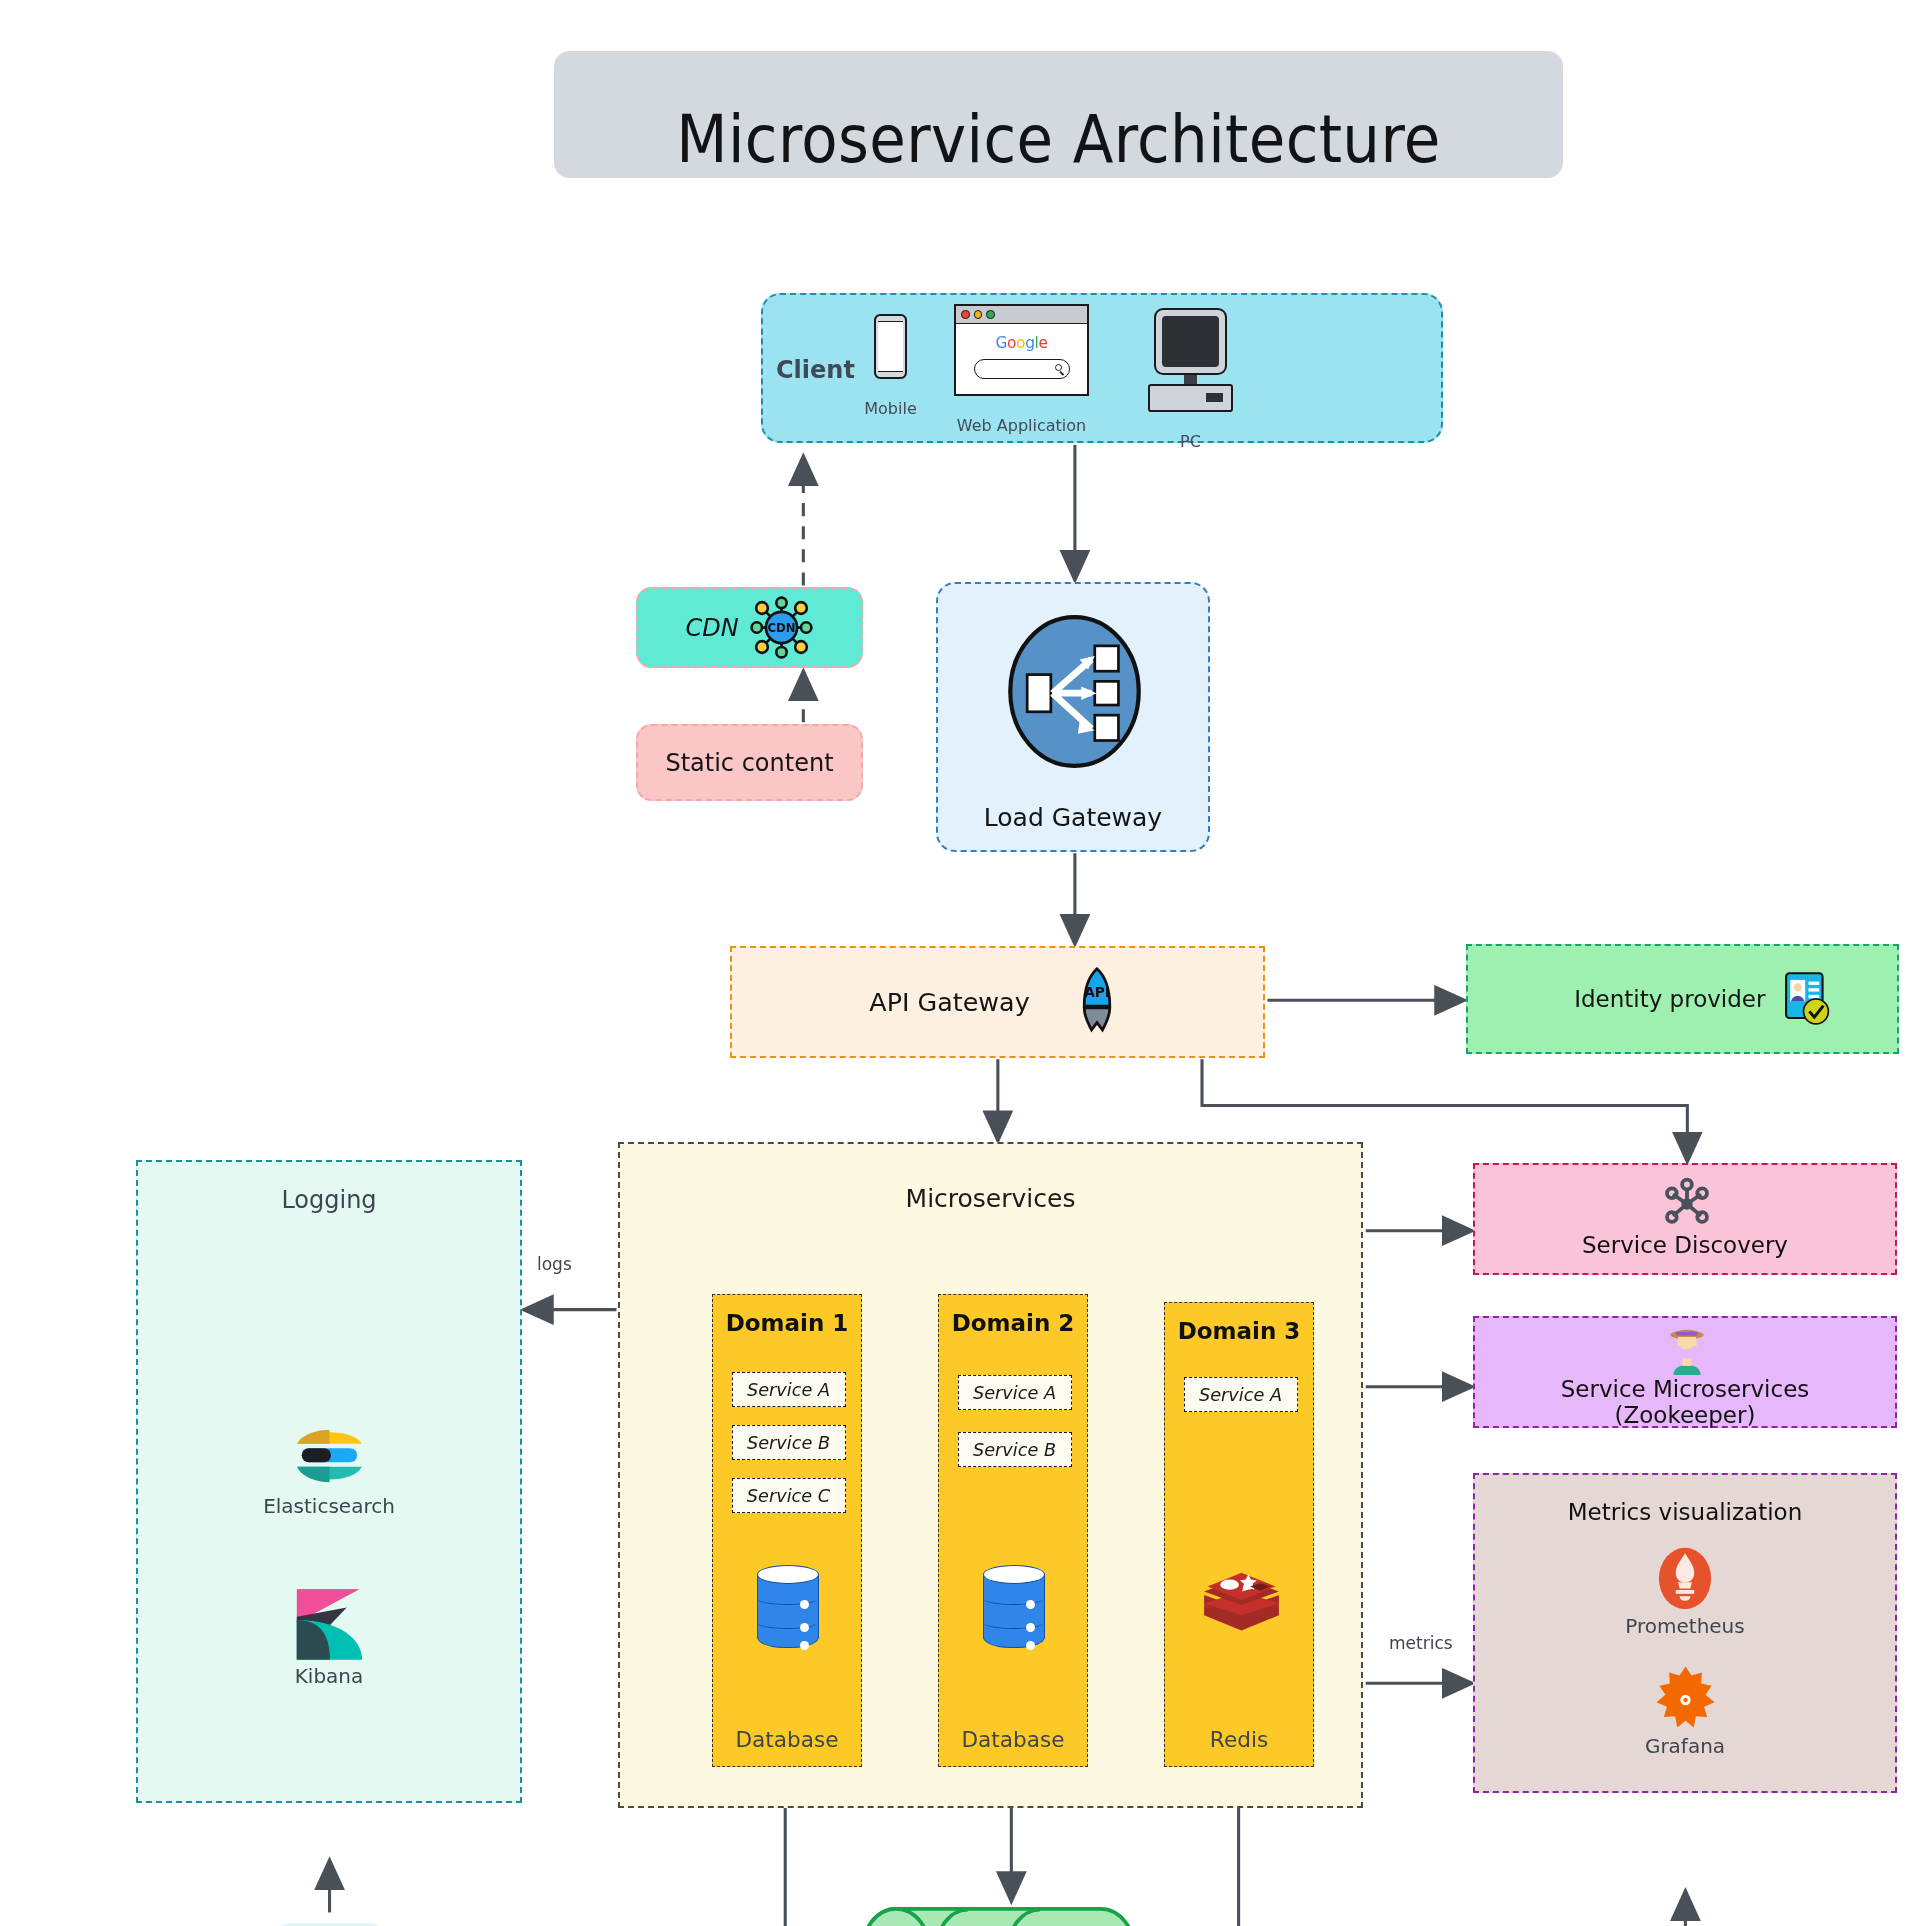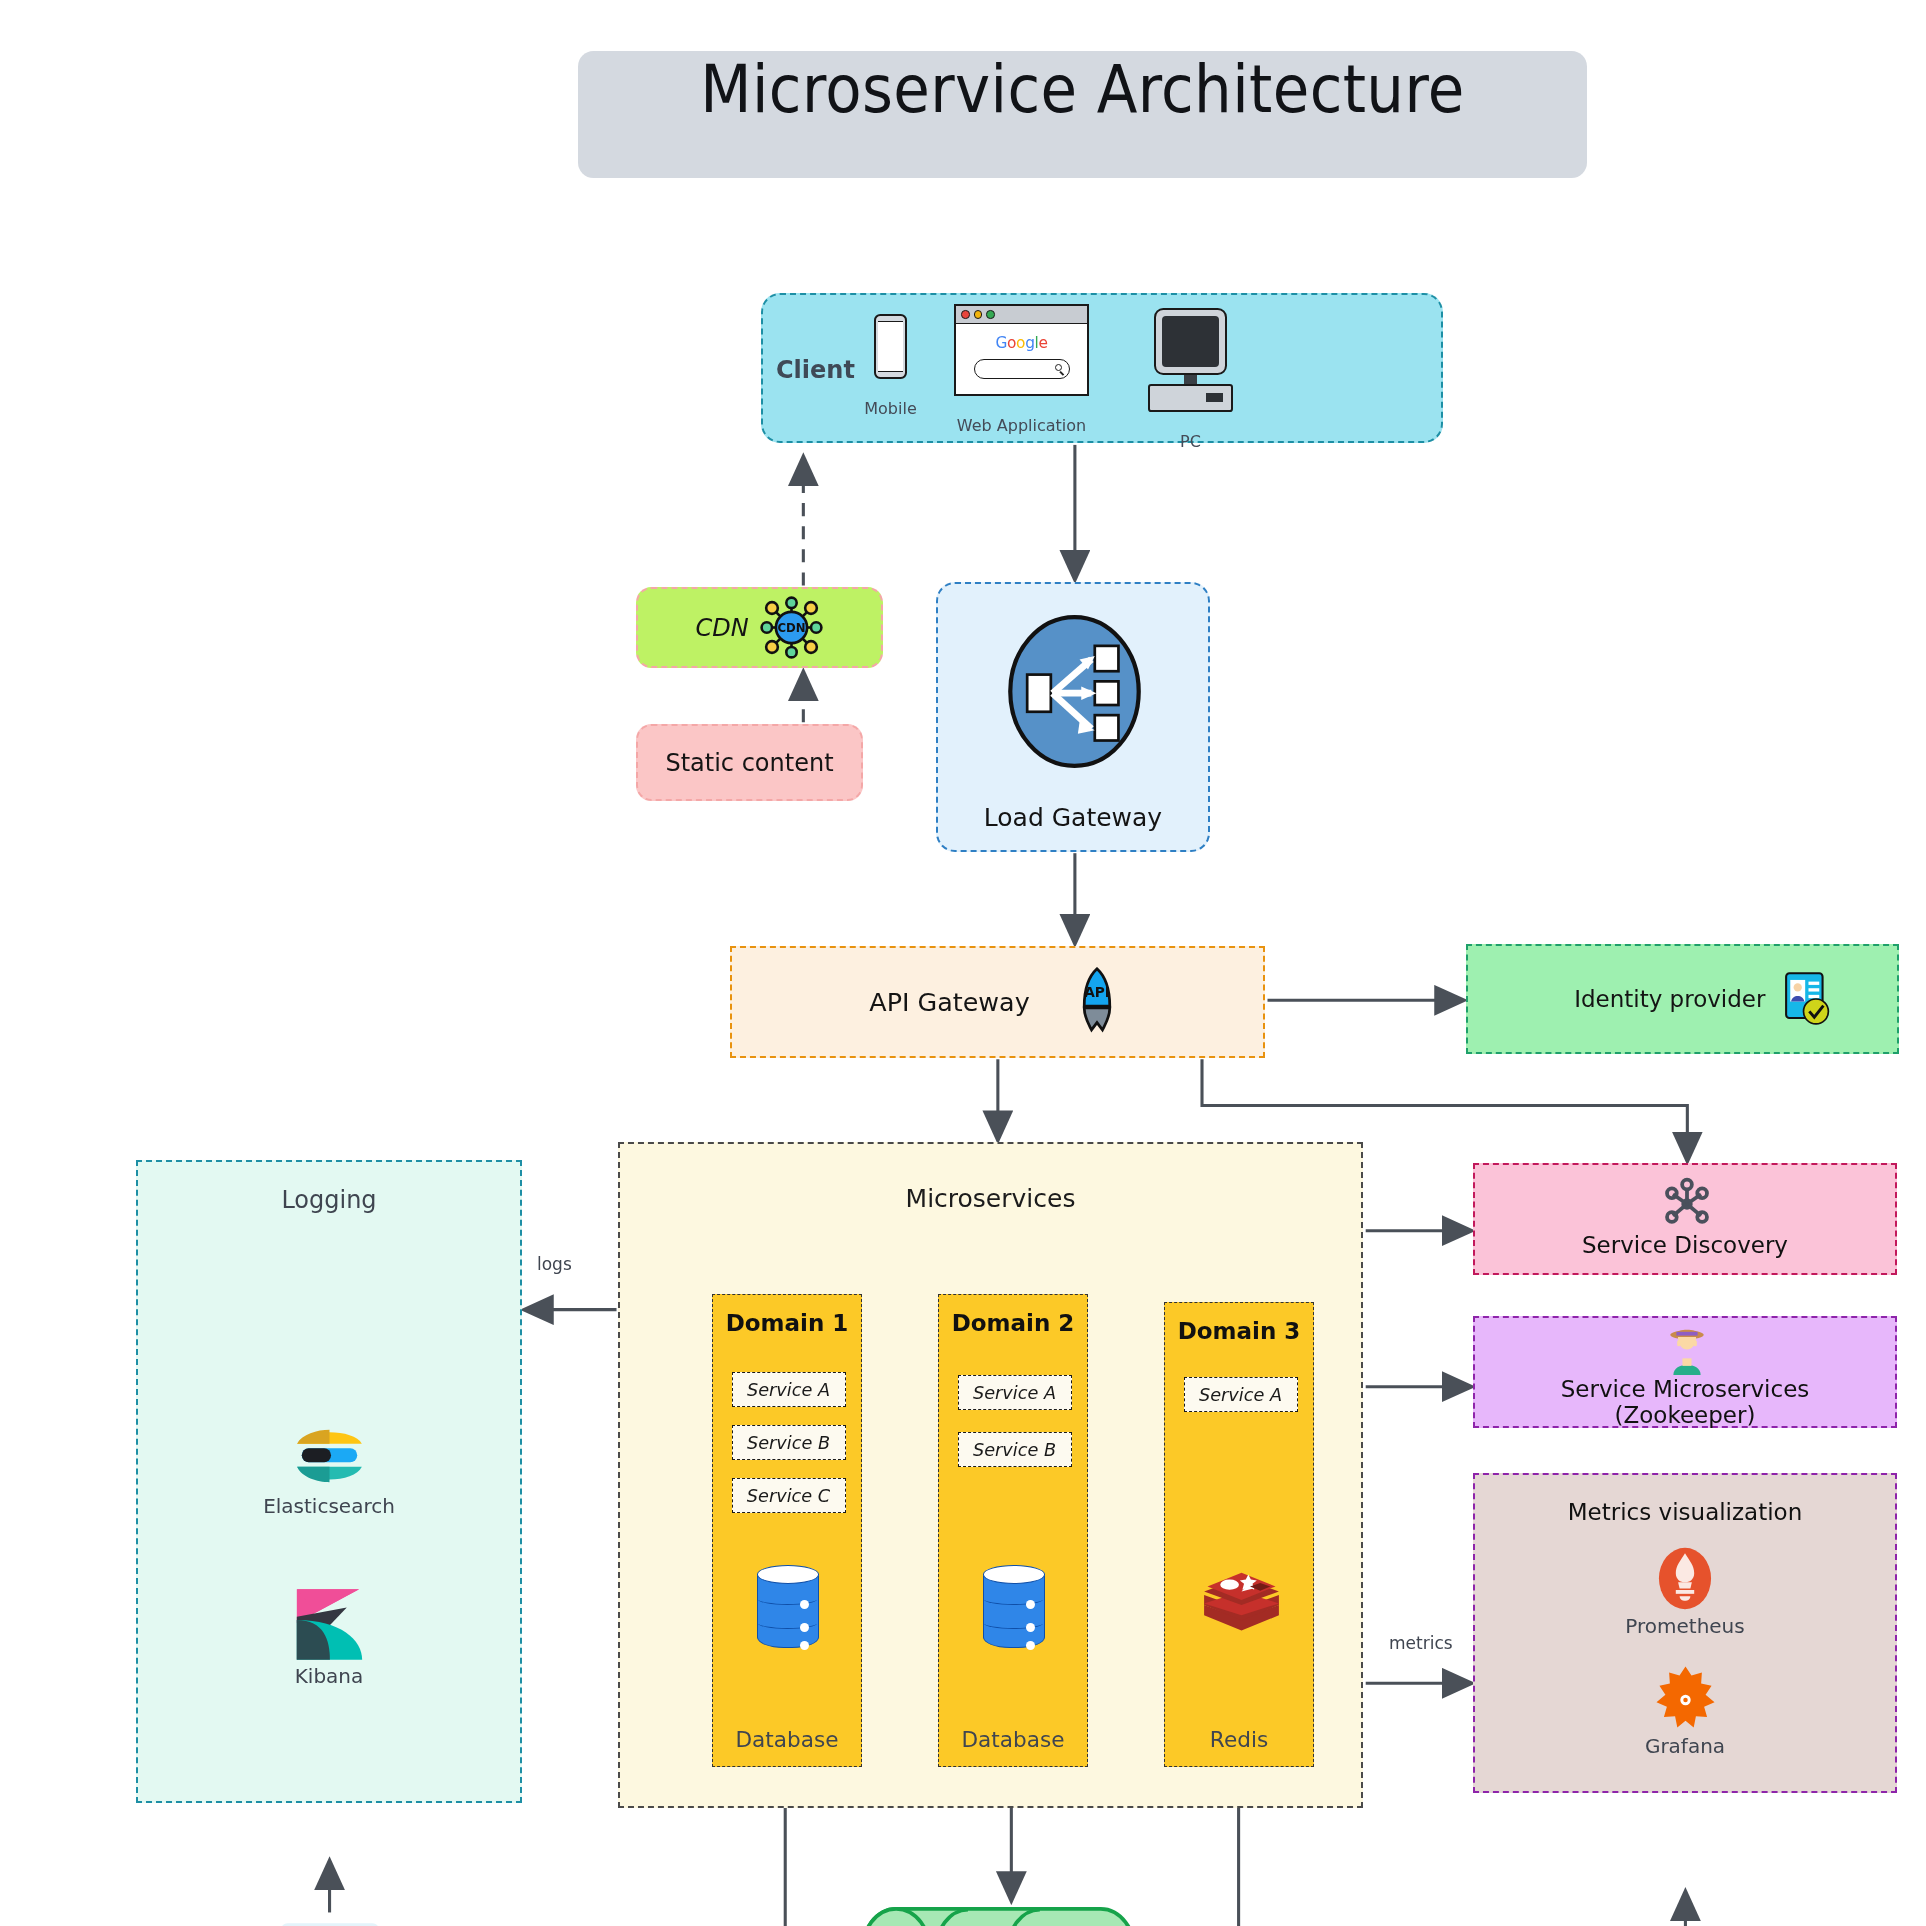--- a/index.html
+++ b/index.html
@@ -5,23 +5,23 @@
   * { box-sizing: border-box; margin: 0; padding: 0; }
   html, body { background: #ffffff; }
   body {
     width: 2082px; height: 2335px; position: relative; overflow: hidden;
     font-family: "DejaVu Sans", sans-serif;
   }
   .abs { position: absolute; }
 
   
   #title-banner {
-    left: 578px; top: 51px; width: 1009px; height: 127px;
+    left: 554px; top: 51px; width: 1009px; height: 127px;
     background: #d4d9e0; border-radius: 15.4px;
-    display: flex; align-items: flex-start; justify-content: center;
+    display: flex; align-items: flex-end; justify-content: center;
   }
   #title-text {
     font-family: "DejaVu Sans Condensed", "Liberation Sans Narrow", "Liberation Sans", sans-serif;
     font-size: 66px; color: #111317; letter-spacing: 0.4px; white-space: nowrap;
   }
 
   
   .panel { position: absolute; }
   .node-label {
     font-family: "DejaVu Sans", sans-serif;
@@ -66,22 +66,22 @@
   .pc .mon { width: 73px; height: 67px; margin: 0 auto; background: #cfd4da;
      border: 2.7px solid #1a1a1a; border-radius: 9.2px; padding: 6.2px; }
   .pc .mon .s { width: 100%; height: 100%; background: #2d3136; border-radius: 3.9px; }
   .pc .neck { width: 13px; height: 8.5px; background: #3a3f45; margin: 0 auto; }
   .pc .base { width: 85px; height: 28px; background: #cfd4da; border: 2.7px solid #1a1a1a;
      border-radius: 3.1px; position: relative; }
   .pc .base .slot { position: absolute; right: 7.7px; top: 7px; width: 17.7px; height: 9.2px;
      background: #2d3136; }
 
   
-  #cdn-box { left: 636px; top: 587px; width: 247px; height: 81px;
-    background: #bef264; border: 2.7px dashed #f4a7a7; border-radius: 15.4px;
+  #cdn-box { left: 636px; top: 587px; width: 227px; height: 81px;
+    background: #5eead4; border: 2.7px dashed #f4a7a7; border-radius: 15.4px;
     display:flex; align-items:center; justify-content:center; gap: 10px; }
   #cdn-text { font-size: 24px; color: #141414; font-family: "DejaVu Sans", sans-serif;
      font-style: italic; }
   #static-box { left: 636px; top: 724px; width: 227px; height: 77px;
     background: #fbc6c6; border: 2.7px dashed #f4a7a7; border-radius: 15.4px;
     display:flex; align-items:center; justify-content:center; }
   #static-text { font-size: 24px; color: #141414; font-family: "DejaVu Sans", sans-serif; }
 
   
   #lb-box { left: 936px; top: 582px; width: 274px; height: 270px;

